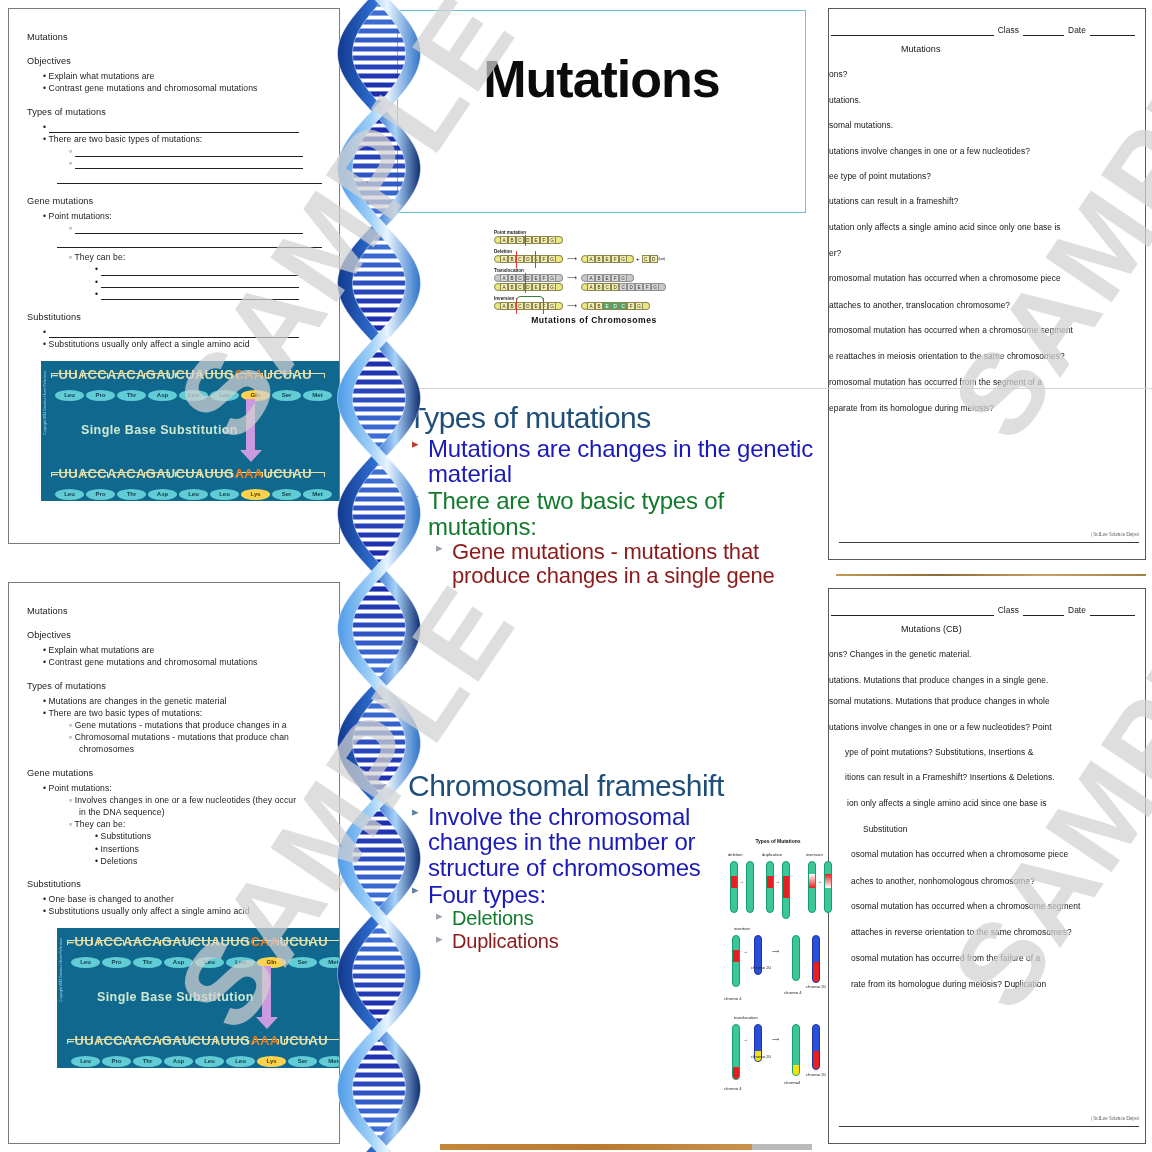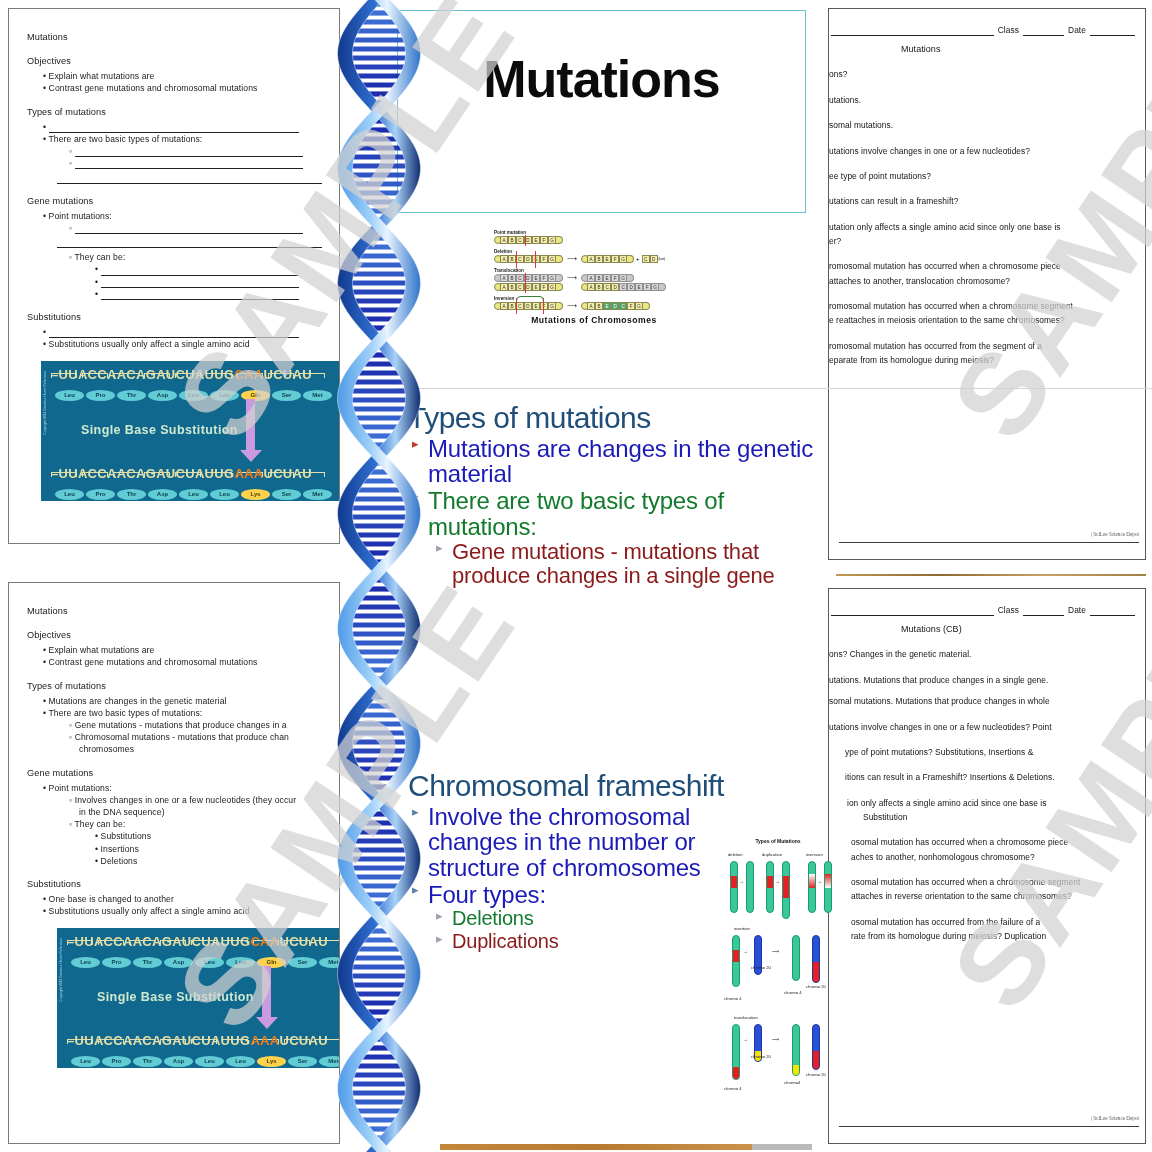--- a/index.html
+++ b/index.html
@@ -231,21 +231,21 @@
     color: #151515;
     line-height: 1.35;
     letter-spacing: .05px;
     white-space: nowrap;
   }
   .ws-top { display: flex; align-items: flex-end; gap: 4px; padding-left: 2px; }
   .ws-rule { border-bottom: 1px solid #222; height: 9px; }
   .ws-title { text-align: left; padding-left: 72px; font-size: 9px; margin-top: 7px; }
   .ws-q { margin-top: 14px; }
   .ws-q.tight { margin-top: 10px; }
-  .ws-q2 { margin-top: 3px; }
+  .ws-q2 { margin-top: 15px; }
   .ws-foot {
     position: absolute; right: 6px; bottom: 22px;
     font-size: 5.2px; color: #555;
     font-family: "Liberation Serif", serif;
   }
   .ws-footrule {
     position: absolute; left: 10px; right: 6px; bottom: 16px;
     border-bottom: 1.2px solid #3a3a3a;
   }
 

